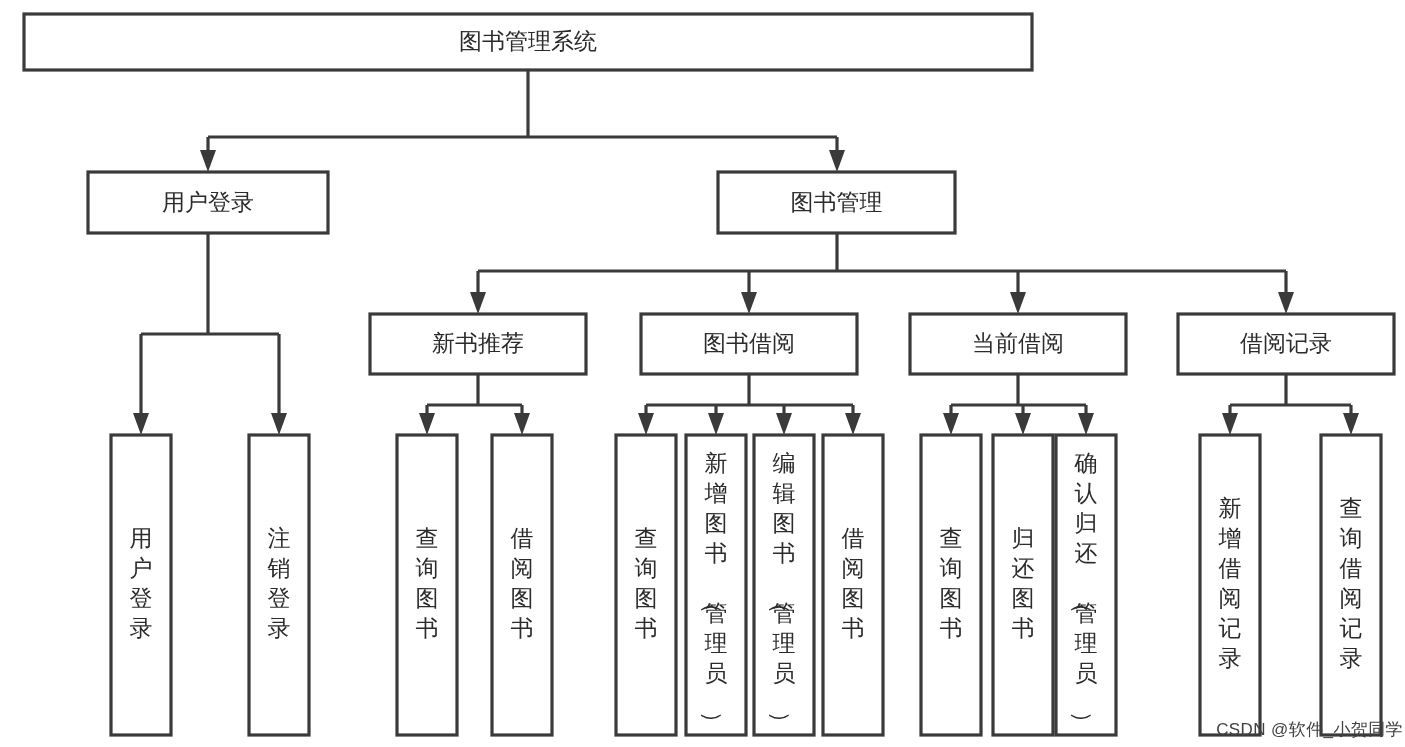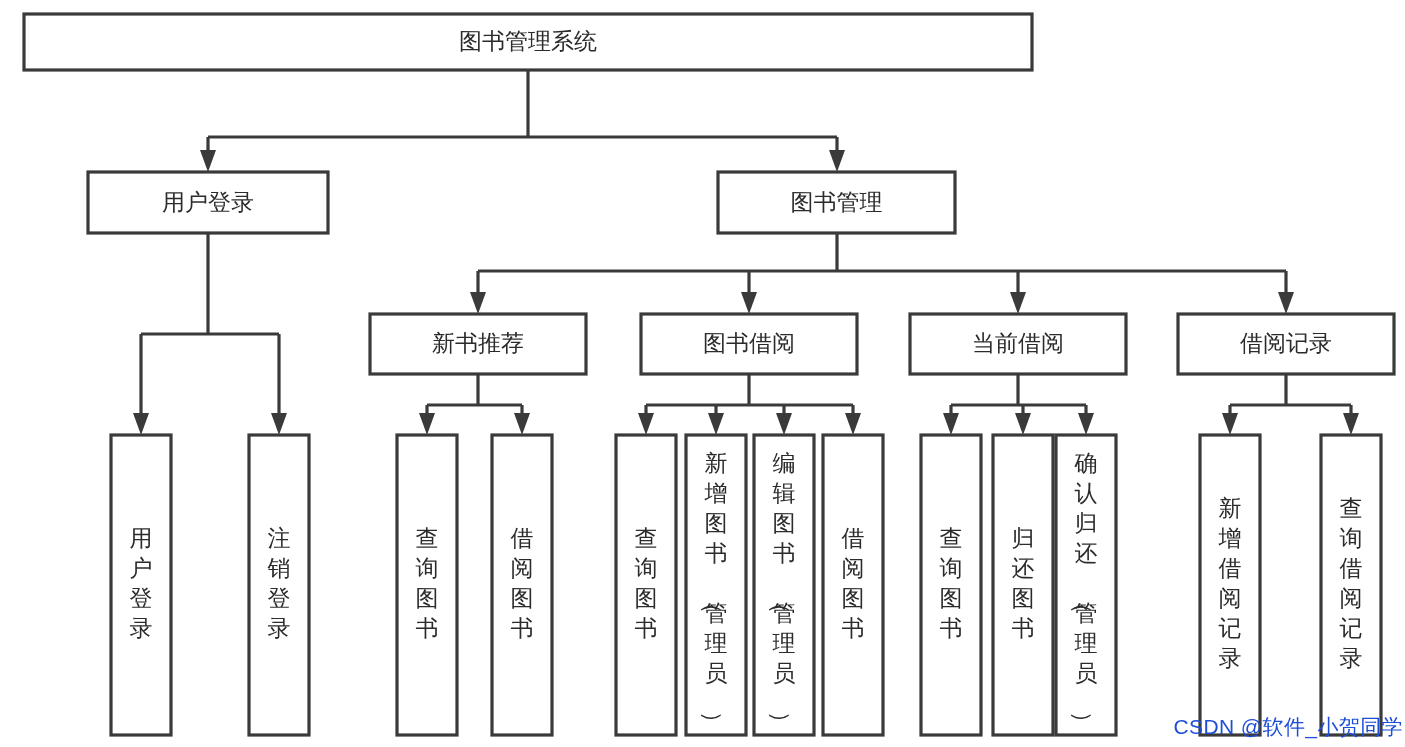--- a/index.html
+++ b/index.html
@@ -58,22 +58,22 @@
     fill: #2b2b2b;
     font-family: "Liberation Sans", "DejaVu Sans", sans-serif;
     font-size: 23px;
     text-anchor: middle;
   }
   .watermark-text {
     position: absolute;
     right: 10px;
     bottom: 6px;
     font-family: "Liberation Sans", "DejaVu Sans", sans-serif;
-    font-size: 21px;
-    color: #1d4ed8;
+    font-size: 17px;
+    color: #404040;
     letter-spacing: 0.4px;
     white-space: nowrap;
     user-select: none;
     pointer-events: none;
   }
 </style>
 </head>
 <body>
 
 <div id="diagram-root">

